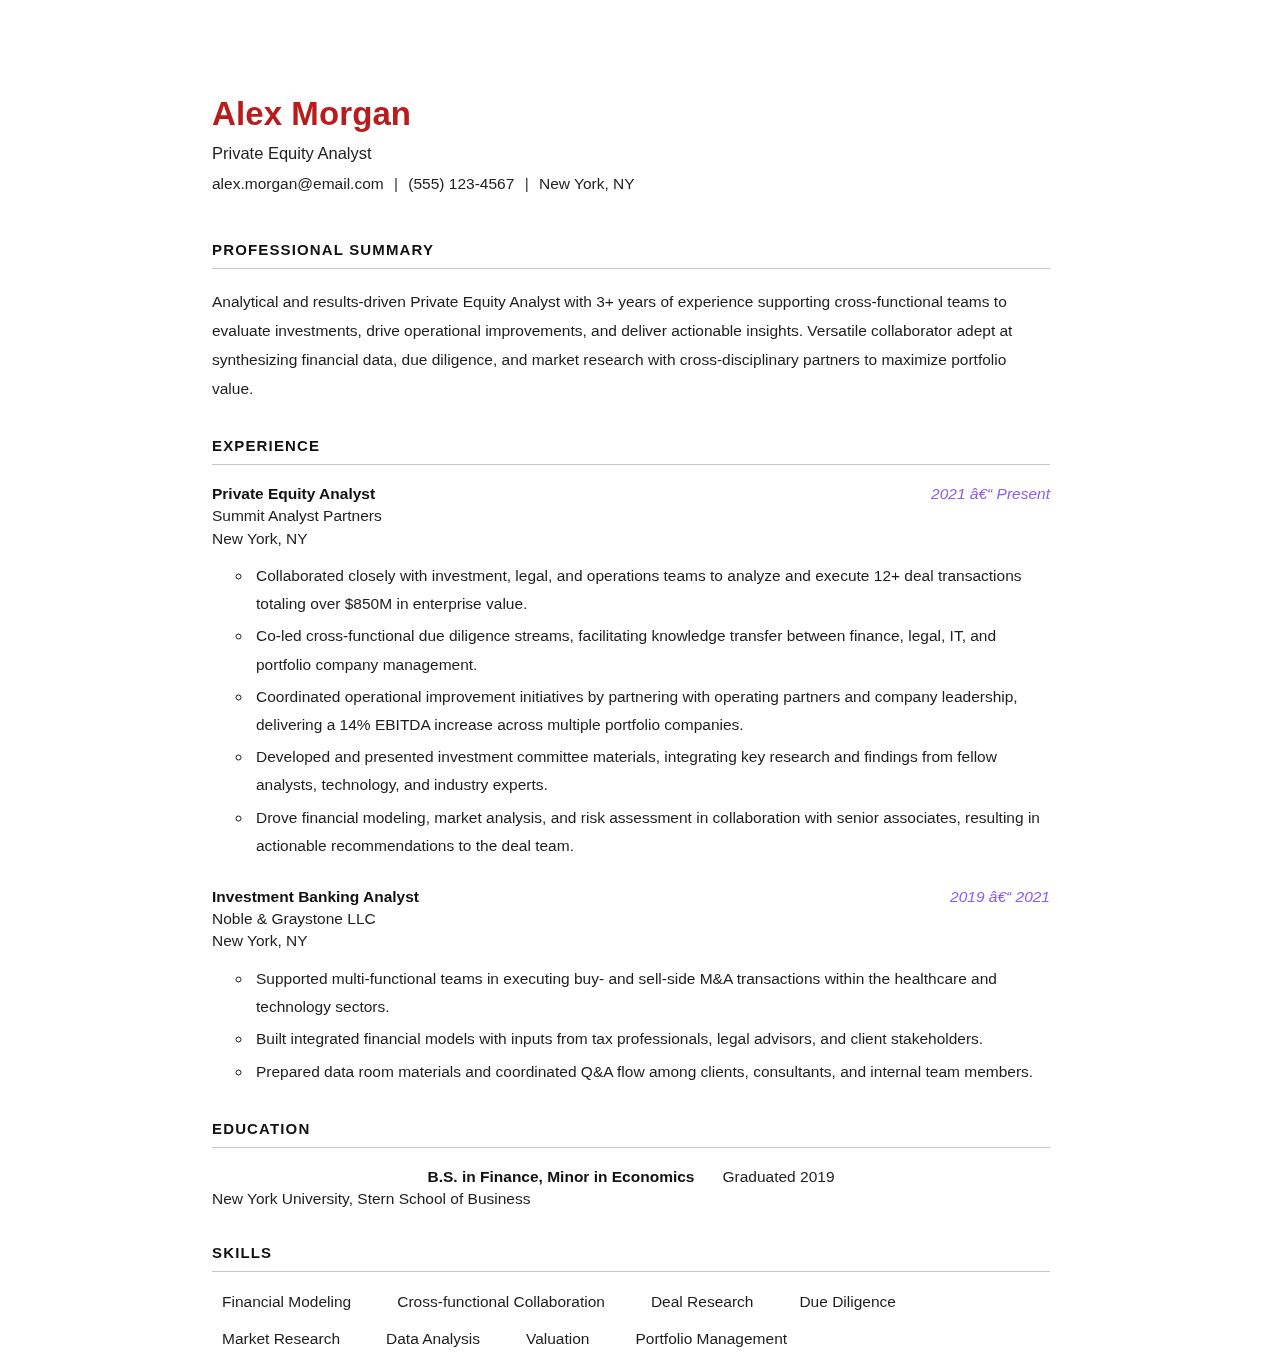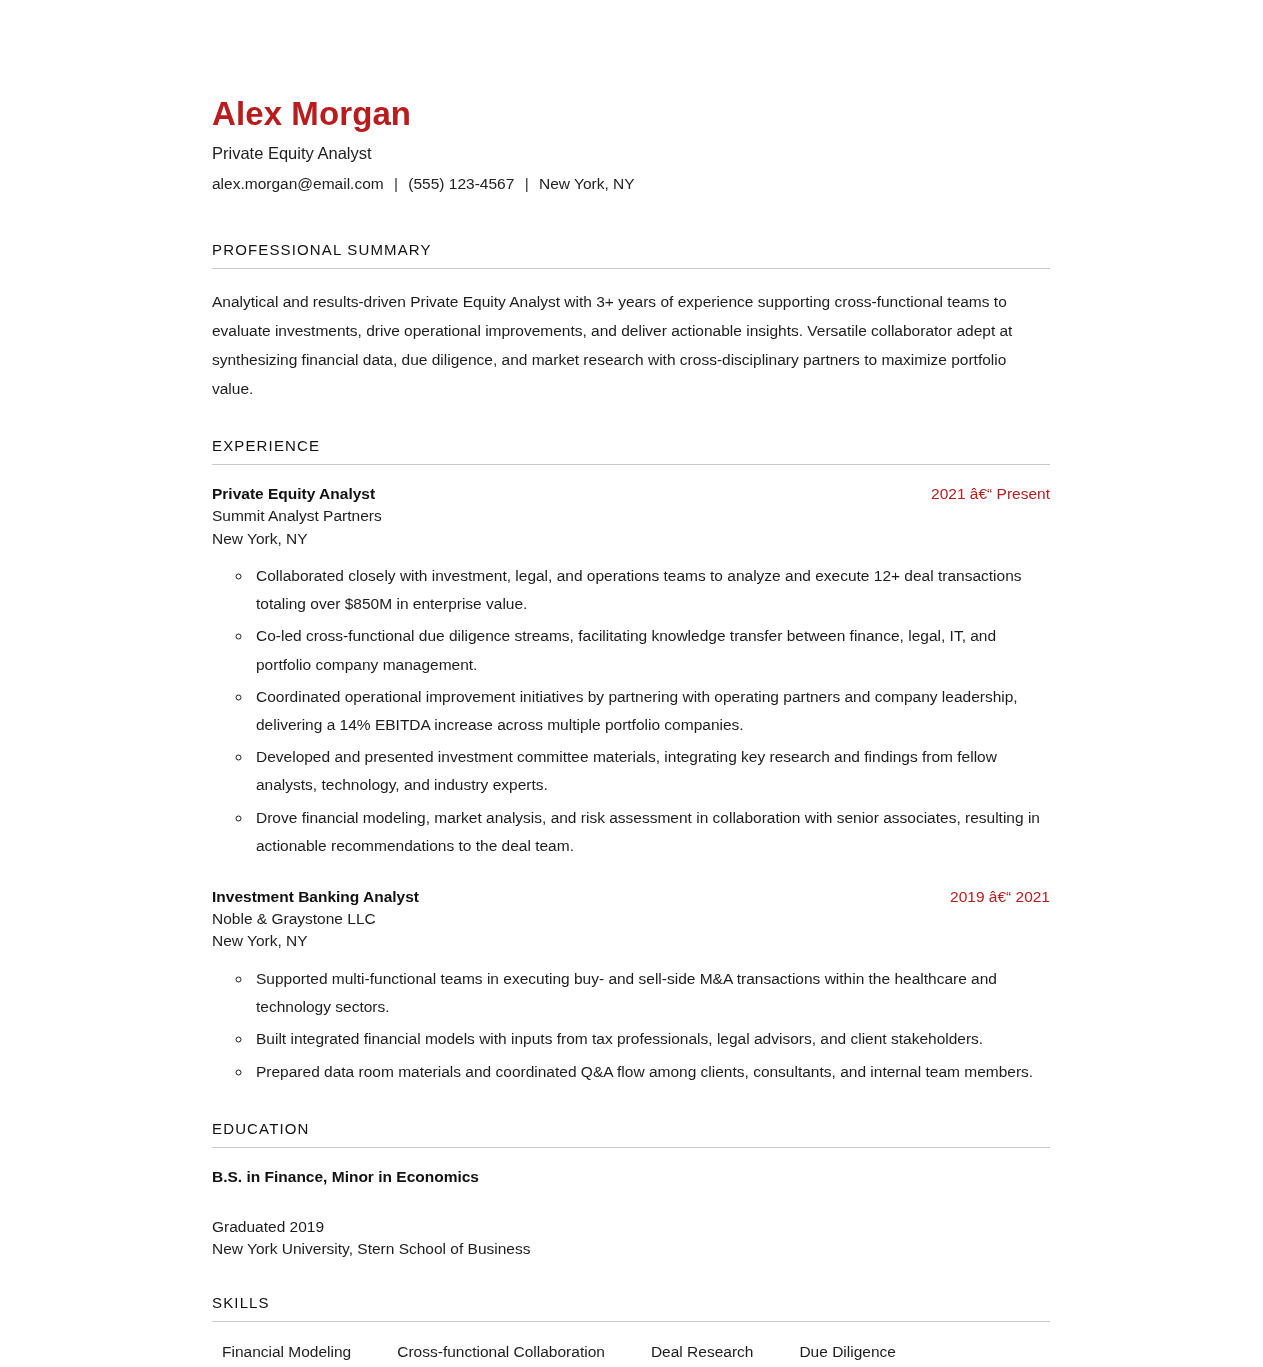--- a/index.html
+++ b/index.html
@@ -57,21 +57,21 @@
     padding: 0 6px;
     color: #333333;
   }
 
   
   .section {
     margin-bottom: 34px;
   }
   .section-title {
     font-size: 15px;
-    font-weight: normal;
+    font-weight: bold;
     letter-spacing: 1.15px;
     text-transform: uppercase;
     color: #111111;
     margin: 8px 0 9px 0;
     line-height: 1.2;
   }
   .section-rule {
     border: 0;
     border-top: 1px solid #c8c8c8;
     margin: 0 0 18px 0;
@@ -102,24 +102,25 @@
   }
   .job-title {
     font-size: 15.5px;
     font-weight: bold;
     color: #111111;
     line-height: 1.42;
   }
   .job-dates {
     font-size: 15.5px;
     font-weight: normal;
-    color: #b91c1c;
+    color: #8b5cf6;
     line-height: 1.42;
     white-space: nowrap;
     text-align: left;
+    font-style: italic;
   }
   .job-company,
   .job-location {
     font-size: 15.5px;
     color: #1d1d1d;
     line-height: 1.45;
   }
 
   .bullets {
     list-style: circle outside;
@@ -133,24 +134,23 @@
     margin-bottom: 4px;
     padding-left: 4px;
   }
   .bullets li:last-child {
     margin-bottom: 0;
   }
 
   
   .edu-topline {
     display: flex;
-    justify-content: flex-start;
+    justify-content: center;
     align-items: baseline;
     gap: 28px;
-    flex-direction: column;
   }
   .edu-degree {
     font-size: 15.5px;
     font-weight: bold;
     color: #111111;
     line-height: 1.42;
   }
   .edu-date {
     font-size: 15.5px;
     color: #1d1d1d;

